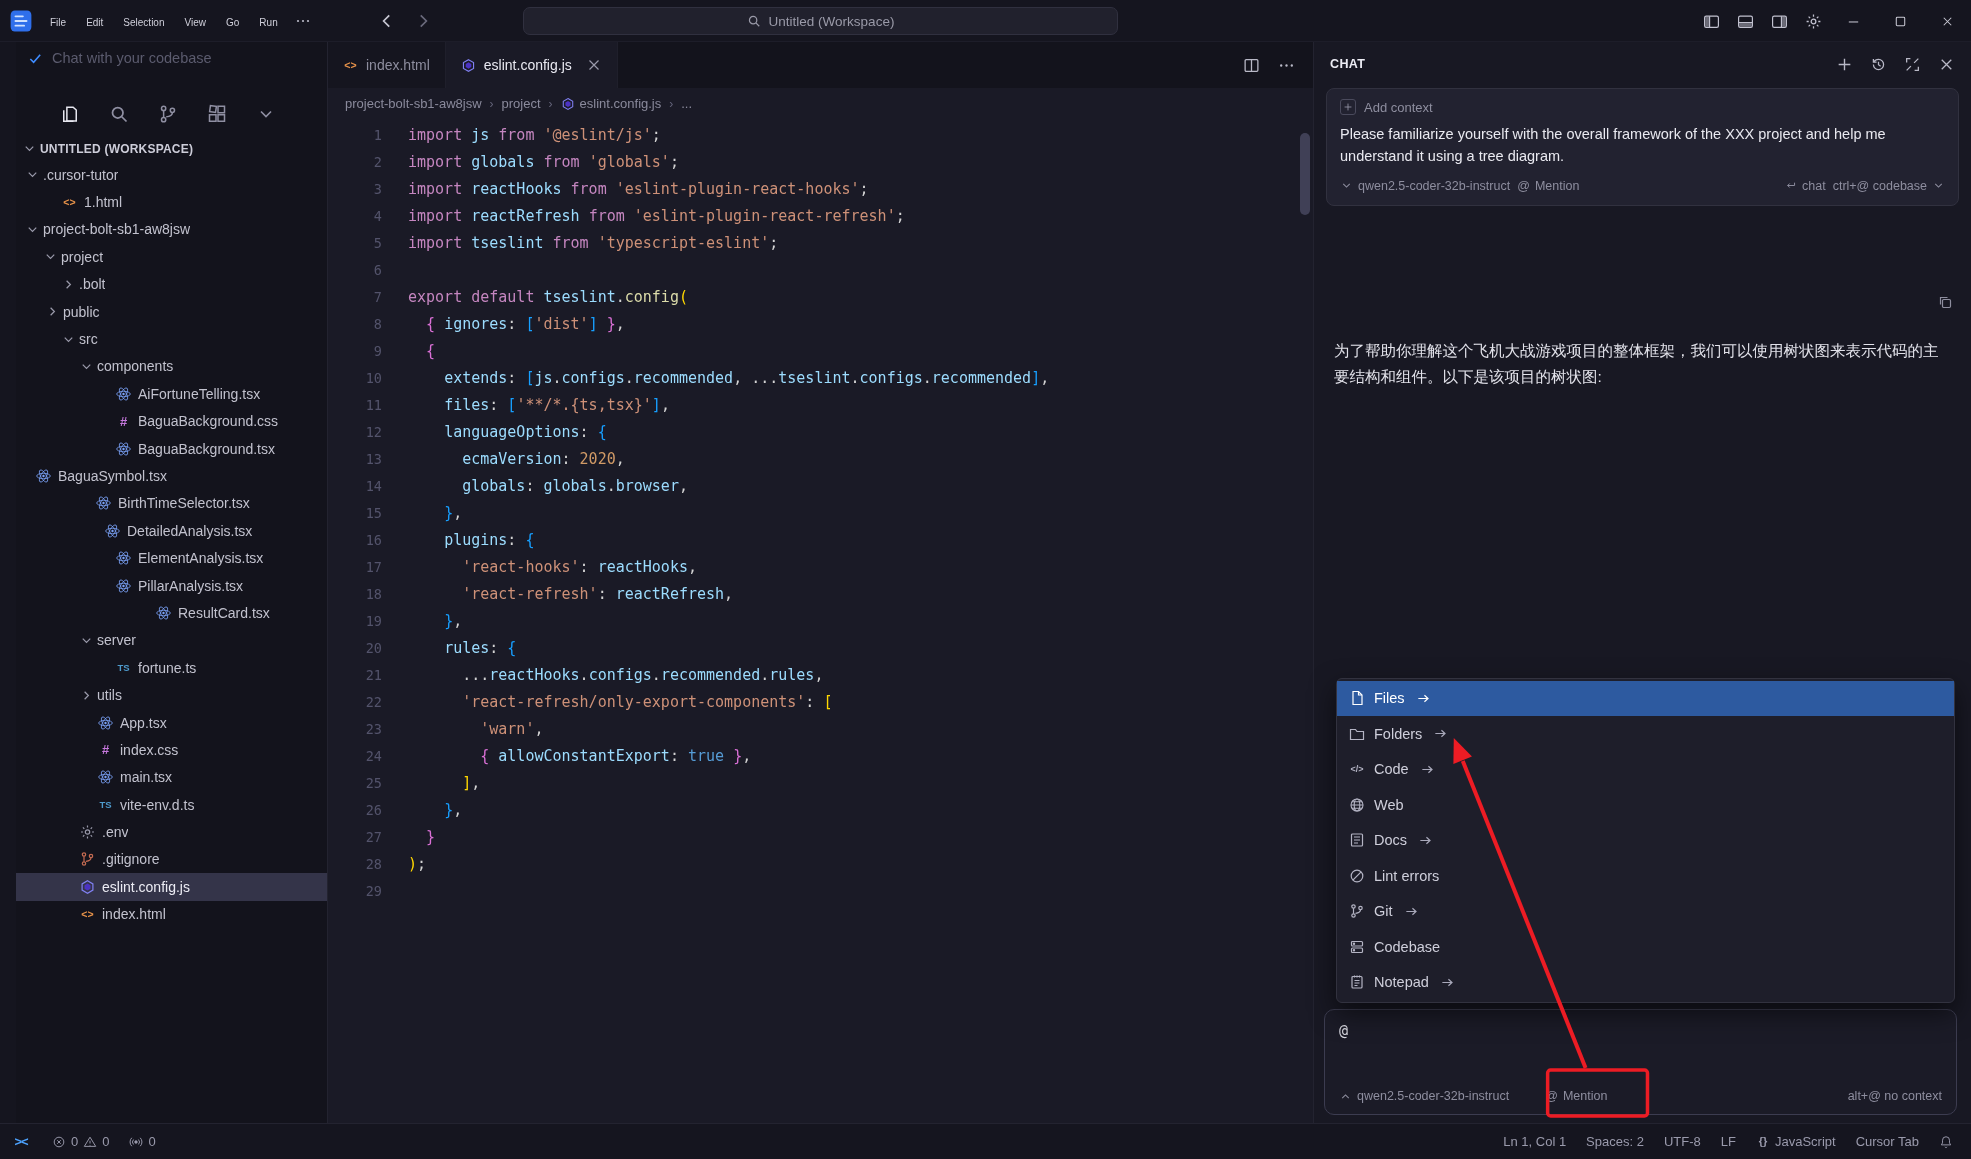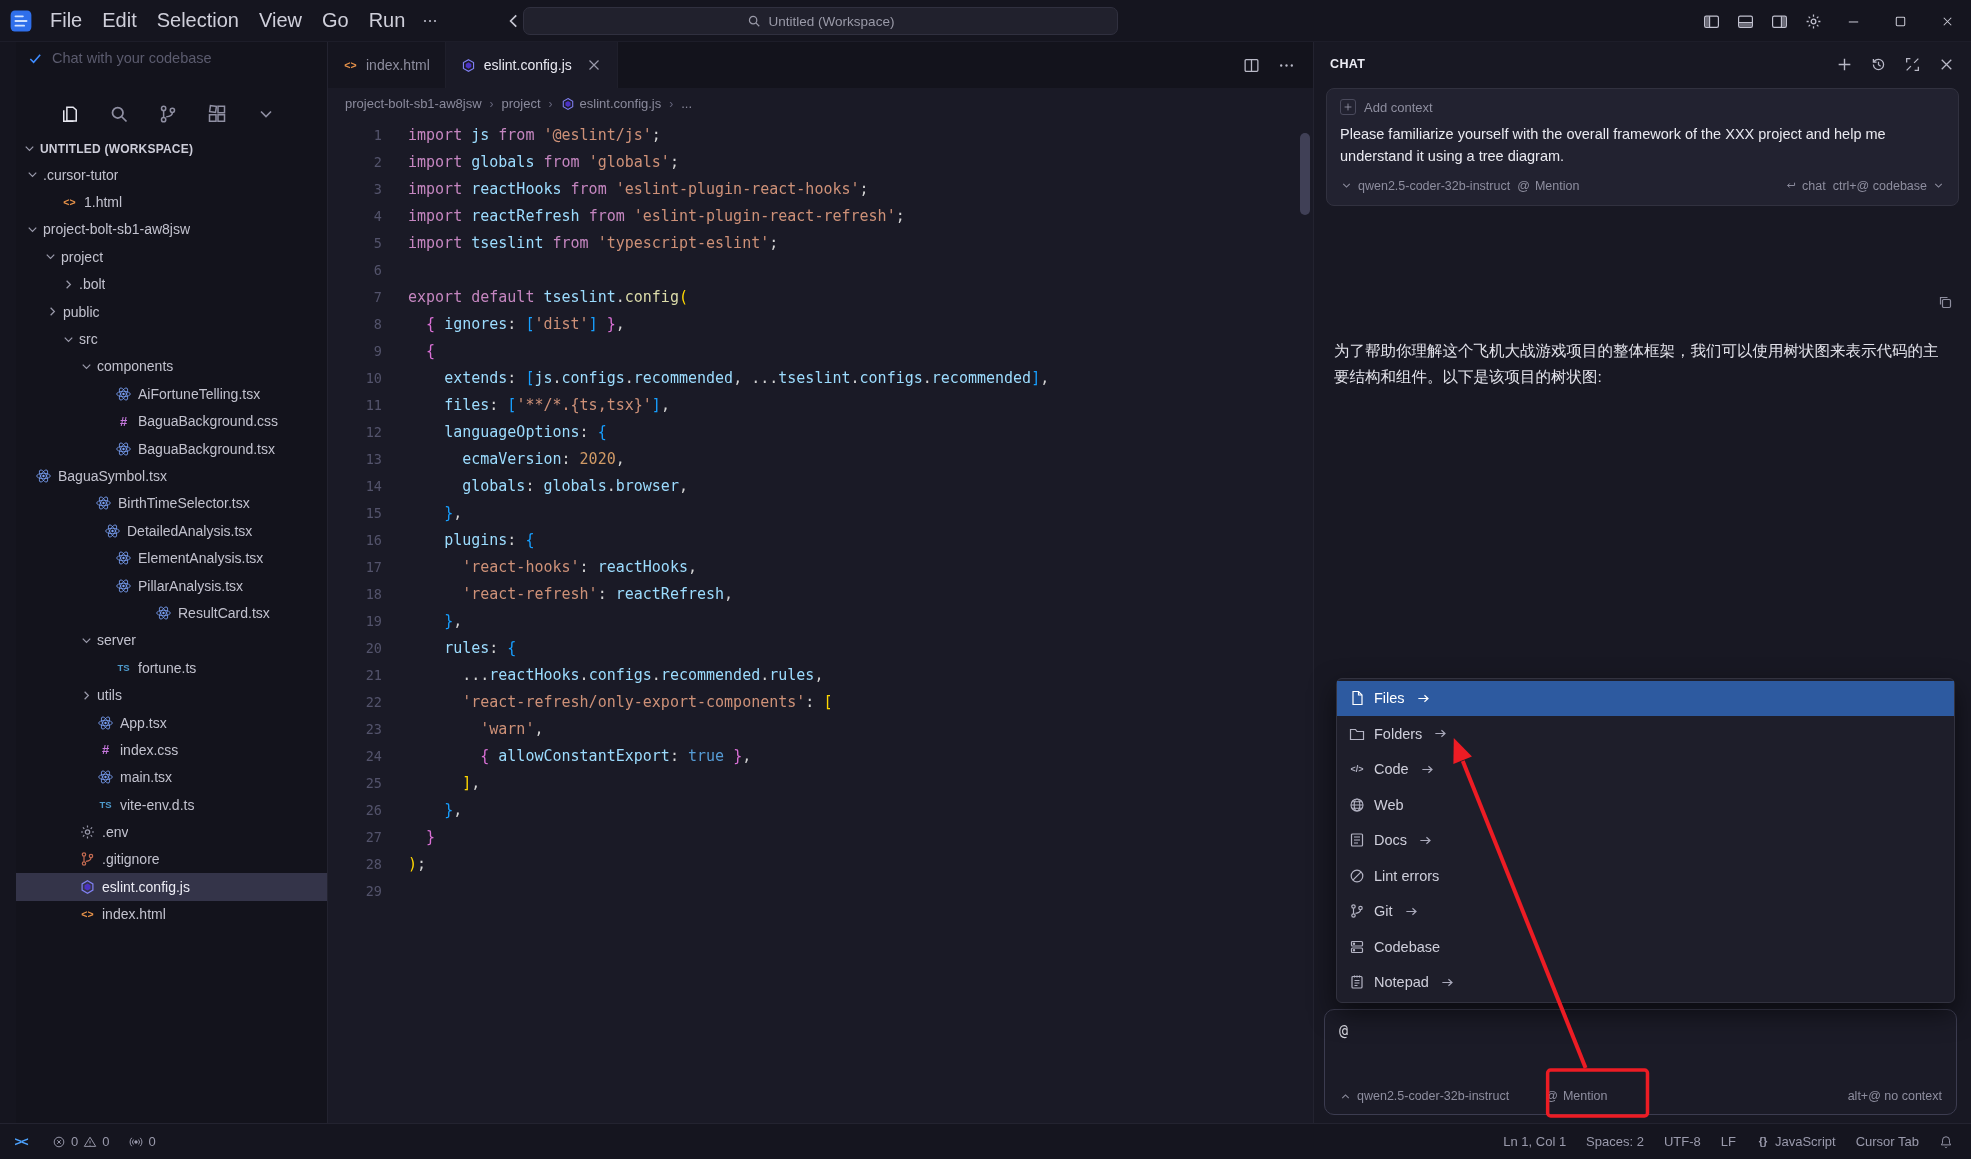--- a/index.html
+++ b/index.html
@@ -6,21 +6,21 @@
 html,body{width:1971px;height:1159px;overflow:hidden;background:#101018;}
 body{font-family:"Liberation Sans","DejaVu Sans",sans-serif;color:#d6d6de;font-size:14px;}
 #window{width:1971px;height:1159px;display:flex;flex-direction:column;background:#15151f;}
 .icon{display:inline-flex;width:16px;height:16px;flex:none;align-items:center;justify-content:center;color:inherit;}
 .icon svg{width:100%;height:100%;display:block;}
 .tx{font-weight:700;font-size:10px;line-height:1;font-family:"Liberation Sans",sans-serif;}
 
 
 #titlebar{position:relative;height:42px;display:flex;align-items:center;padding:0 10px;background:#15151f;border-bottom:1px solid #1d1d29;}
 #titlebar .logo{width:22px;height:22px;margin-right:8px;}
-.menu-item{padding:4px 10px;border-radius:5px;color:#cfcfda;font-size:20px;cursor:default;}
+.menu-item{padding:4px 10px;border-radius:5px;color:#cfcfda;font-size:10px;cursor:default;}
 #menu-more{width:26px;color:#b9b9c7;margin-left:2px;}
 #nav-arrows{display:flex;gap:18px;margin-left:62px;color:#c8c8d4;}
 #nav-arrows .dim{color:#6a6a7c;}
 #nav-arrows .icon{width:18px;height:18px;}
 #searchbox{position:absolute;left:523px;top:7px;width:595px;height:28px;background:#21212d;border:1px solid #30303f;border-radius:7px;display:flex;align-items:center;justify-content:center;gap:8px;color:#9a9aa8;font-size:13.5px;}
 #searchbox .icon{width:14px;height:14px;}
 #tb-right{position:absolute;right:0;top:0;height:42px;display:flex;align-items:center;}
 #tb-right .tbr{width:34px;height:42px;color:#c2c2d0;}
 #tb-right .tbr svg{width:17px;height:17px;}
 .winbtn{width:47px;height:42px;display:flex;align-items:center;justify-content:center;color:#c9c9d4;}

